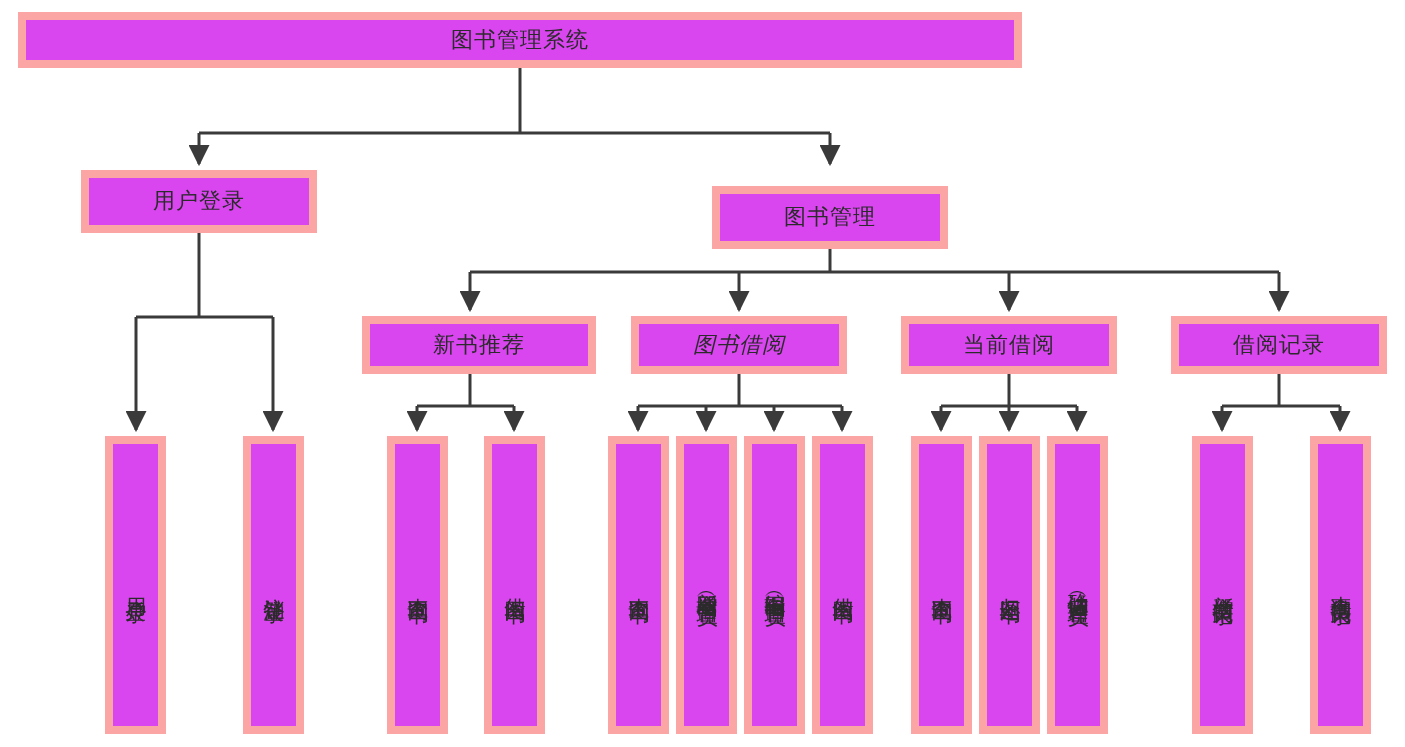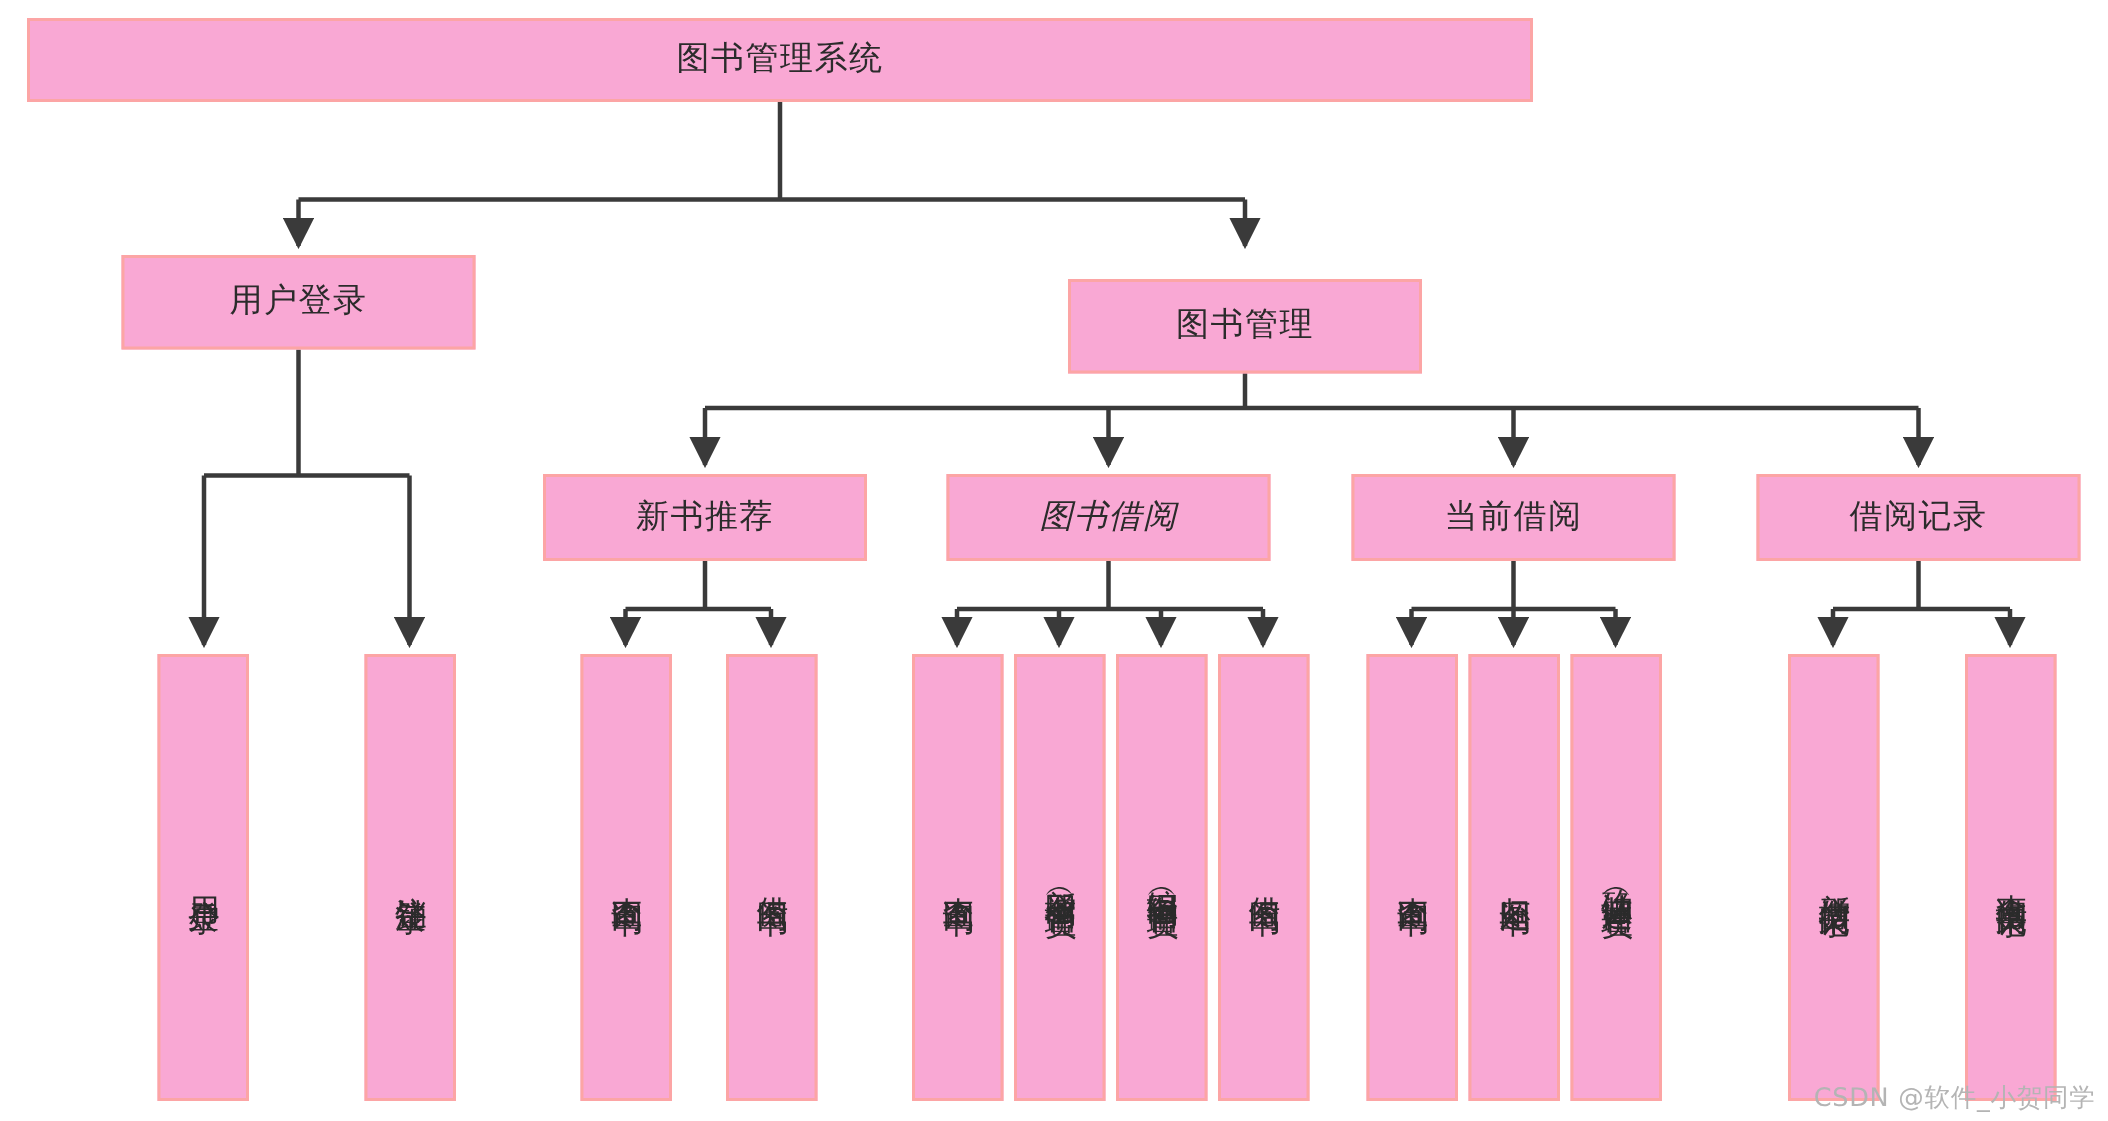--- a/index.html
+++ b/index.html
@@ -19,22 +19,22 @@
     position: absolute;
     left: 0;
     top: 0;
     width: 1405px;
     height: 747px;
     pointer-events: none;
   }
   .node {
     position: absolute;
     box-sizing: border-box;
-    border: 2px solid #fca5a5;
-    background: #f9a8d4;
+    border: 8px solid #fca5a5;
+    background: #d946ef;
     display: flex;
     align-items: center;
     justify-content: center;
     color: #2b2b2b;
   }
   .node.horiz {
     font-size: 22px;
     letter-spacing: 1px;
     line-height: 1.2;
   }
@@ -125,21 +125,21 @@
     <span>图书管理系统</span>
   </div>
 
   <div class="node horiz" style="left:81px; top:170px; width:236px; height:63px;">
     <span>用户登录</span>
   </div>
   <div class="node horiz" style="left:712px; top:170px; width:236px; height:63px;margin-top:16px;">
     <span>图书管理</span>
   </div>
 
-  <div class="node horiz" style="left:362px; top:316px; width:216px; height:58px;">
+  <div class="node horiz" style="left:362px; top:316px; width:234px; height:58px;">
     <span>新书推荐</span>
   </div>
   <div class="node horiz" style="left:631px; top:316px; width:216px; height:58px;font-style:italic;">
     <span>图书借阅</span>
   </div>
   <div class="node horiz" style="left:901px; top:316px; width:216px; height:58px;">
     <span>当前借阅</span>
   </div>
   <div class="node horiz" style="left:1171px; top:316px; width:216px; height:58px;">
     <span>借阅记录</span>
@@ -182,15 +182,14 @@
     <span class="vtext">确认归还（管理员）</span>
   </div>
 
   <div class="node vert" style="left:1192px; top:436px; width:61px; height:298px;">
     <span class="vtext">新增借阅记录</span>
   </div>
   <div class="node vert" style="left:1310px; top:436px; width:61px; height:298px;">
     <span class="vtext">查询借阅记录</span>
   </div>
 
-  <div id="watermark">CSDN @软件_小贺同学</div>
 
 </div>
 
 </body></html>

